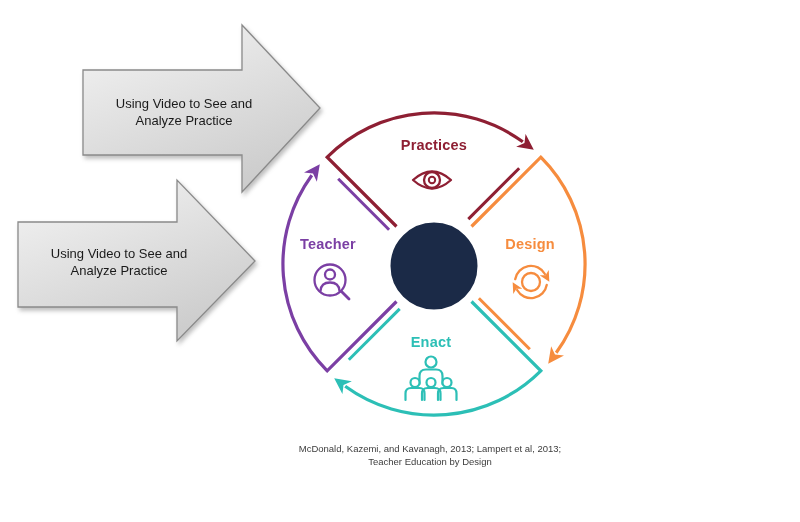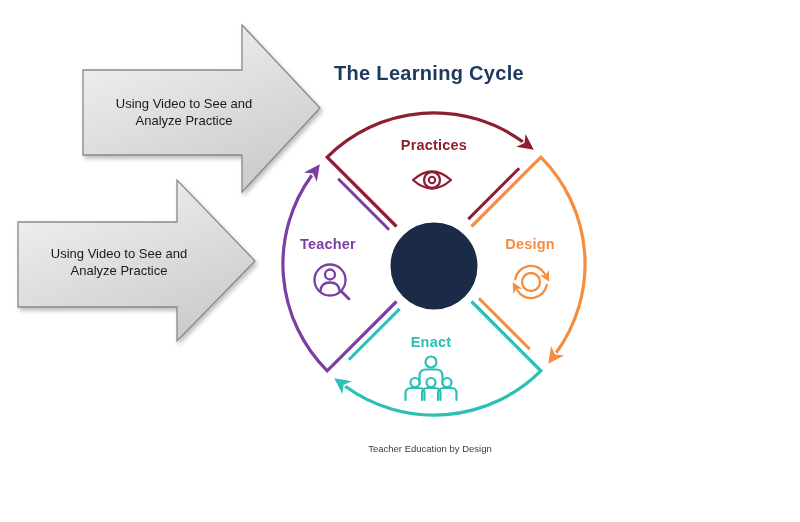--- a/index.html
+++ b/index.html
@@ -122,28 +122,28 @@
       <circle cx="431" cy="382.5" r="4.5" fill="#fff"></circle>
       <circle cx="447" cy="382.5" r="4.5" fill="#fff"></circle>
       <path d="M 405.5 400 L 405.5 393.5 Q 405.5 388 411 388 L 419.5 388 Q 424.5 388 424.5 393.5 L 424.5 400"></path>
       <path d="M 422 400 L 422 393.5 Q 422 388 427.5 388 L 435 388 Q 440.5 388 440.5 393.5 L 440.5 400"></path>
       <path d="M 438 400 L 438 393.5 Q 438 388 443.5 388 L 451.5 388 Q 456.5 388 456.5 393.5 L 456.5 400"></path>
     </g>
 
     <circle class="navy-circle" cx="434" cy="266" r="45"></circle>
   </svg>
 
-  <div class="label title">The Learning Cycle</div>
 
   <div class="label arrow-label arrow-label-1">Using Video to See and Analyze Practice</div>
   <div class="label arrow-label arrow-label-2">Using Video to See and Analyze Practice</div>
 
   <div class="label stage-label lbl-introduce">Practices</div>
   <div class="label stage-label lbl-prepare">Design</div>
   <div class="label stage-label lbl-enact">Enact</div>
   <div class="label stage-label lbl-analyze">Teacher</div>
 
 
   <div class="label citation">
+    <div>McDonald, Kazemi, and Kavanagh, 2013; Lampert et al, 2013;</div>
     <div>Teacher Education by Design</div>
   </div>
 
 </div>
 
 </body></html>

